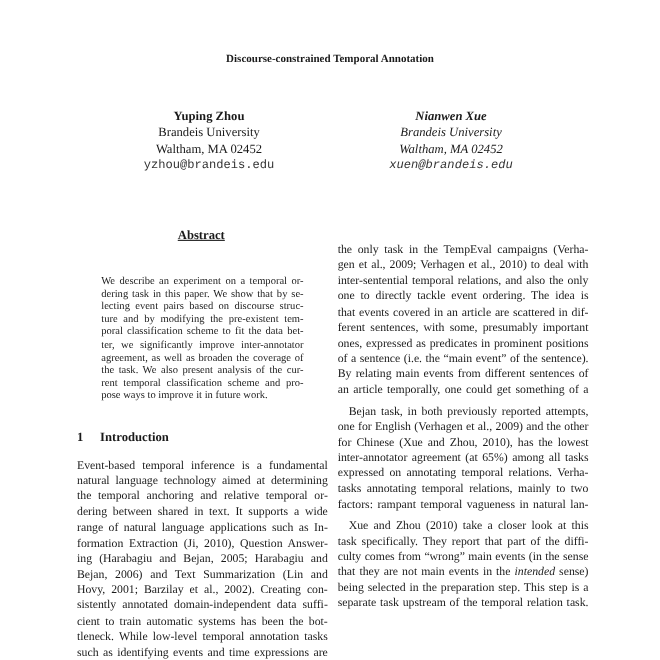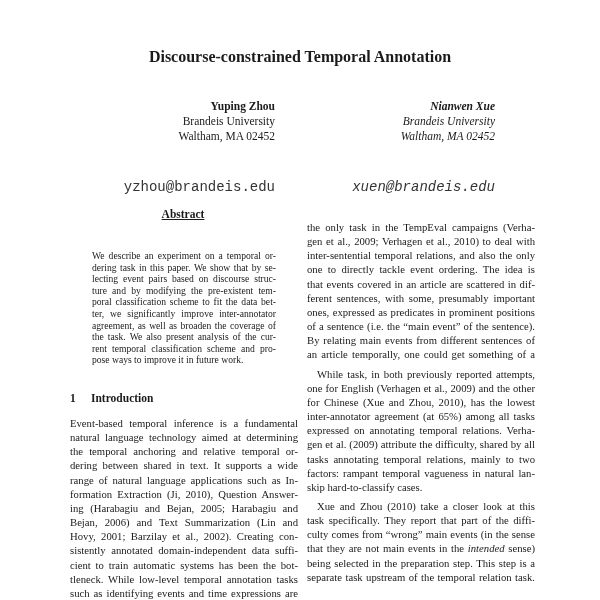--- a/index.html
+++ b/index.html
@@ -1,22 +1,22 @@
 <!DOCTYPE html>
 <html><head>
 <meta charset="utf-8">
 <style>
   html, body { margin:0; padding:0; background:#ffffff; }
   body { width:600px; height:600px; overflow:hidden; position:relative;
          font-family:"Liberation Serif", "DejaVu Serif", serif; color:#1a1a1a; }
   .abs { position:absolute; }
-  .title { left:0; width:600px; top:48px; text-align:center; font-weight:bold; font-size:16px; }
-  .author { position:absolute; top:99px; text-align:right; font-size:11.5px; line-height:15px; }
+  .title { left:0; width:600px; top:48px; text-align:center; font-weight:bold; font-size:10px; }
+  .author { position:absolute; top:99px; text-align:center; font-size:11.5px; line-height:15px; }
   .author .name { font-weight:bold; }
-  .author .mail { font-family:"Liberation Mono", "DejaVu Sans Mono", monospace; font-size:14px; color:#333;margin-top:36px; }
+  .author .mail { font-family:"Liberation Mono", "DejaVu Sans Mono", monospace; font-size:11px; color:#333; }
   .a1 { left:105px; width:170px; }
   .a2 { left:325px; width:170px;font-style:italic; }
   .abs-head { left:70px; width:226px; top:208px; text-align:center; font-weight:bold; font-size:11.5px;text-decoration:underline; }
   .abs-text { left:92px; width:184px; top:250px; font-size:9.6px; line-height:11.6px; }
   .line { display:block; white-space:nowrap; text-align:justify; text-align-last:justify; }
   .line.last { text-align-last:left; }
   .sec { left:70px; top:392px; font-weight:bold; font-size:11.5px; }
   .sec .num { display:inline-block; width:21px; }
   .col1 { left:70px; width:228px; top:416px; font-size:10.7px; line-height:14.15px; }
   .col2 { left:307px; width:228px; top:220px; font-size:10.7px; line-height:14.15px; }
@@ -82,29 +82,27 @@
   <span class="line">gen et al., 2009; Verhagen et al., 2010) to deal with</span>
   <span class="line">inter-sentential temporal relations, and also the only</span>
   <span class="line">one to directly tackle event ordering. The idea is</span>
   <span class="line">that events covered in an article are scattered in dif-</span>
   <span class="line">ferent sentences, with some, presumably important</span>
   <span class="line">ones, expressed as predicates in prominent positions</span>
   <span class="line">of a sentence (i.e. the “main event” of the sentence).</span>
   <span class="line">By relating main events from different sentences of</span>
   <span class="line">an article temporally, one could get something of a</span>
   <div class="gap"></div>
-  <span class="line indent">While task, in both previously reported attempts,</span>
+  <span class="line indent">Bejan task, in both previously reported attempts,</span>
   <span class="line">one for English (Verhagen et al., 2009) and the other</span>
   <span class="line">for Chinese (Xue and Zhou, 2010), has the lowest</span>
   <span class="line">inter-annotator agreement (at 65%) among all tasks</span>
   <span class="line">expressed on annotating temporal relations. Verha-</span>
-  <span class="line">gen et al. (2009) attribute the difficulty, shared by all</span>
   <span class="line">tasks annotating temporal relations, mainly to two</span>
   <span class="line">factors: rampant temporal vagueness in natural lan-</span>
-  <span class="line last">skip hard-to-classify cases.</span>
   <div class="gap"></div>
   <span class="line indent">Xue and Zhou (2010) take a closer look at this</span>
   <span class="line">task specifically. They report that part of the diffi-</span>
   <span class="line">culty comes from “wrong” main events (in the sense</span>
   <span class="line"><span>that they are not main events in the </span><em>intended</em><span> sense)</span></span>
   <span class="line">being selected in the preparation step. This step is a</span>
   <span class="line">separate task upstream of the temporal relation task.</span>
 
 </div>
 

